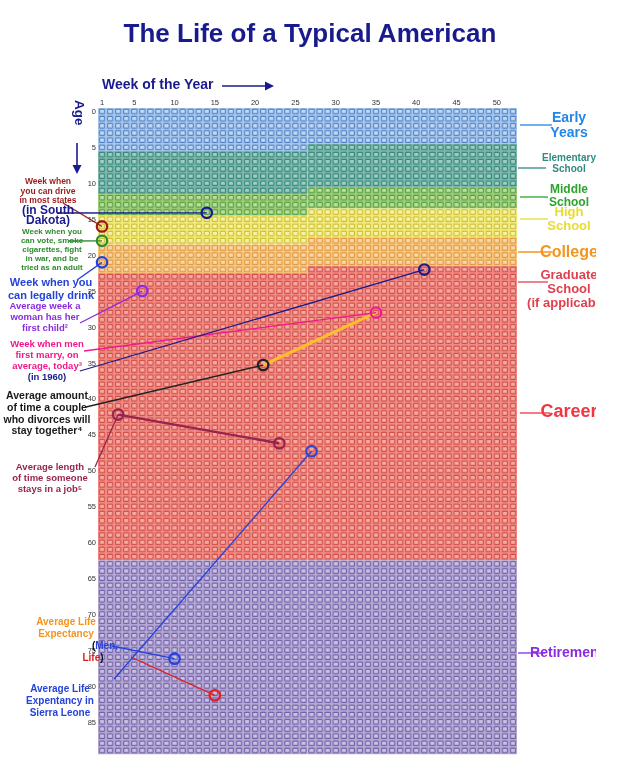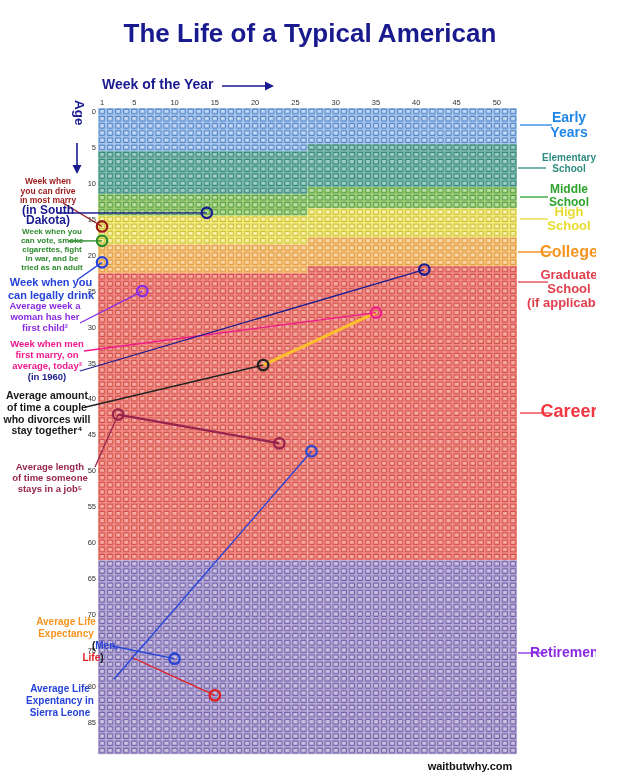--- a/index.html
+++ b/index.html
@@ -132,21 +132,21 @@
       <text x="96" y="616.8900000000001" text-anchor="end" font-size="7.5" fill="#333333" font-family="Liberation Sans, sans-serif">70</text>
       <text x="96" y="652.7900000000001" text-anchor="end" font-size="7.5" fill="#333333" font-family="Liberation Sans, sans-serif">75</text>
       <text x="96" y="688.69" text-anchor="end" font-size="7.5" fill="#333333" font-family="Liberation Sans, sans-serif">80</text>
       <text x="96" y="724.59" text-anchor="end" font-size="7.5" fill="#333333" font-family="Liberation Sans, sans-serif">85</text>
       <line x1="222" y1="86" x2="265" y2="86" stroke="#1A1A8F" stroke-width="1.6"></line>
       <polygon points="265,81.5 274,86 265,90.5" fill="#1A1A8F"></polygon>
       <line x1="77" y1="143" x2="77" y2="165" stroke="#1A1A8F" stroke-width="1.6"></line>
       <polygon points="72.5,165 81.5,165 77,174" fill="#1A1A8F"></polygon>
     </svg>
   <div id="annotations">
-      <div class="ann" style="left: 0px; top: 177px; width: 96px; font-size: 8.5px; line-height: 9.6px; color: rgb(155, 27, 27);"><span style="color: rgb(155, 27, 27);">Week when</span><br><span style="color: rgb(155, 27, 27);">you can drive</span><br><span style="color: rgb(155, 27, 27);">in most marry</span></div>
+      <div class="ann" style="left: 0px; top: 177px; width: 96px; font-size: 8.5px; line-height: 9.6px; color: rgb(155, 27, 27);"><span style="color: rgb(155, 27, 27);">Week when</span><br><span style="color: rgb(155, 27, 27);">you can drive</span><br><span style="color: rgb(155, 27, 27);">in most states</span></div>
       <div class="ann" style="left: 0px; top: 206px; width: 96px; font-size: 12px; line-height: 9.6px; color: rgb(26, 26, 143);"><span style="color: rgb(26, 26, 143);">(in South</span><br><span style="color: rgb(26, 26, 143); margin-top: 13px;">Dakota)</span></div>
       <div class="ann" style="left: 2px; top: 227px; width: 100px; font-size: 8px; line-height: 9px; color: rgb(46, 139, 46);"><span style="color: rgb(46, 139, 46);">Week when you</span><br><span style="color: rgb(46, 139, 46);">can vote, smoke</span><br><span style="color: rgb(46, 139, 46);">cigarettes, fight</span><br><span style="color: rgb(46, 139, 46);">in war, and be</span><br><span style="color: rgb(46, 139, 46);">tried as an adult</span></div>
       <div class="ann" style="left: 0px; top: 276px; width: 102px; font-size: 11px; line-height: 13px; color: rgb(37, 67, 217);"><span style="color: rgb(37, 67, 217);">Week when you</span><br><span style="color: rgb(37, 67, 217);">can legally drink</span></div>
       <div class="ann" style="left: -4px; top: 300px; width: 98px; font-size: 9.5px; line-height: 11px; color: rgb(138, 43, 226);"><span style="color: rgb(138, 43, 226);">Average week a</span><br><span style="color: rgb(138, 43, 226);">woman has her</span><br><span style="color: rgb(138, 43, 226);">first child²</span></div>
       <div class="ann" style="left: -2px; top: 338px; width: 98px; font-size: 9.5px; line-height: 11px; color: rgb(240, 24, 140);"><span style="color: rgb(240, 24, 140);">Week when men</span><br><span style="color: rgb(240, 24, 140);">first marry, on</span><br><span style="color: rgb(240, 24, 140);">average, today³</span></div>
       <div class="ann" style="left: -2px; top: 371px; width: 98px; font-size: 9.5px; line-height: 11px; color: rgb(26, 26, 143);"><span style="color: rgb(26, 26, 143);">(in 1960)</span></div>
       <div class="ann" style="left: -2px; top: 390px; width: 98px; font-size: 10.5px; line-height: 11.8px; color: rgb(26, 26, 26);"><span style="color: rgb(26, 26, 26);">Average amount</span><br><span style="color: rgb(26, 26, 26);">of time a couple</span><br><span style="color: rgb(26, 26, 26);">who divorces will</span><br><span style="color: rgb(26, 26, 26);">stay together⁴</span></div>
       <div class="ann" style="left: 0px; top: 461px; width: 100px; font-size: 9.5px; line-height: 11px; color: rgb(151, 36, 79);"><span style="color: rgb(151, 36, 79);">Average length</span><br><span style="color: rgb(151, 36, 79);">of time someone</span><br><span style="color: rgb(151, 36, 79);">stays in a job⁵</span></div>
       <div class="ann" style="left: 14px; top: 616px; width: 104px; font-size: 10px; line-height: 12px; color: rgb(245, 148, 30);"><span style="color: rgb(245, 148, 30);">Average Life</span><br><span style="color: rgb(245, 148, 30);">Expectancy</span></div>
       <div class="ann" style="left: 70px; top: 640px; width: 70px; font-size: 10px; line-height: 12px; color: rgb(37, 67, 217);"><span style="color: rgb(17, 17, 17);">(</span><span style="color: rgb(37, 67, 217);">Men,</span></div>
@@ -162,14 +162,13 @@
 School</div>
       <div class="stage" style="top: 205px; font-size: 13px; color: rgb(232, 220, 48);">High
 School</div>
       <div class="stage" style="top: 243px; font-size: 16px; color: rgb(245, 148, 30);">College</div>
       <div class="stage" style="top: 268px; font-size: 13px; color: rgb(224, 64, 78);">Graduate
 School
 (if applicable)</div>
       <div class="stage" style="top: 402px; font-size: 18px; color: rgb(242, 53, 64);">Career</div>
       <div class="stage" style="top: 645px; font-size: 14px; color: rgb(138, 43, 226);">Retirement¹</div>
     </div>
-  <div class="footer">waitbutwhy.com</div>
 </div>
 
 </body></html>

